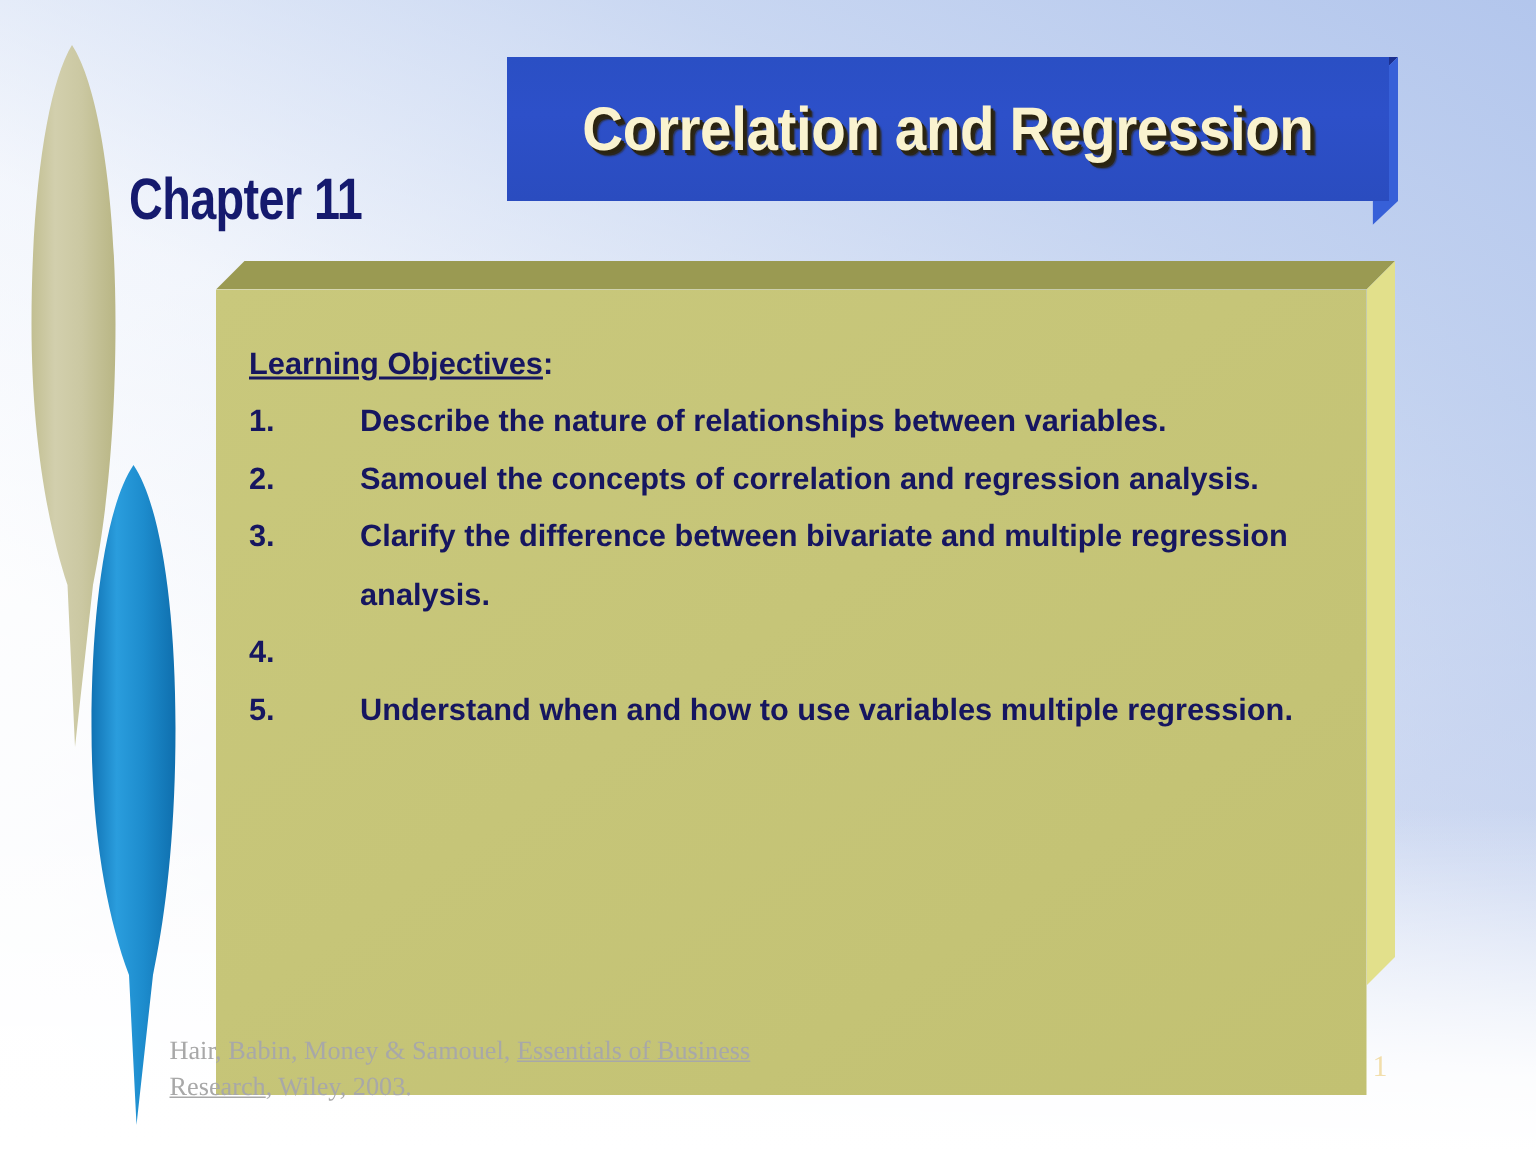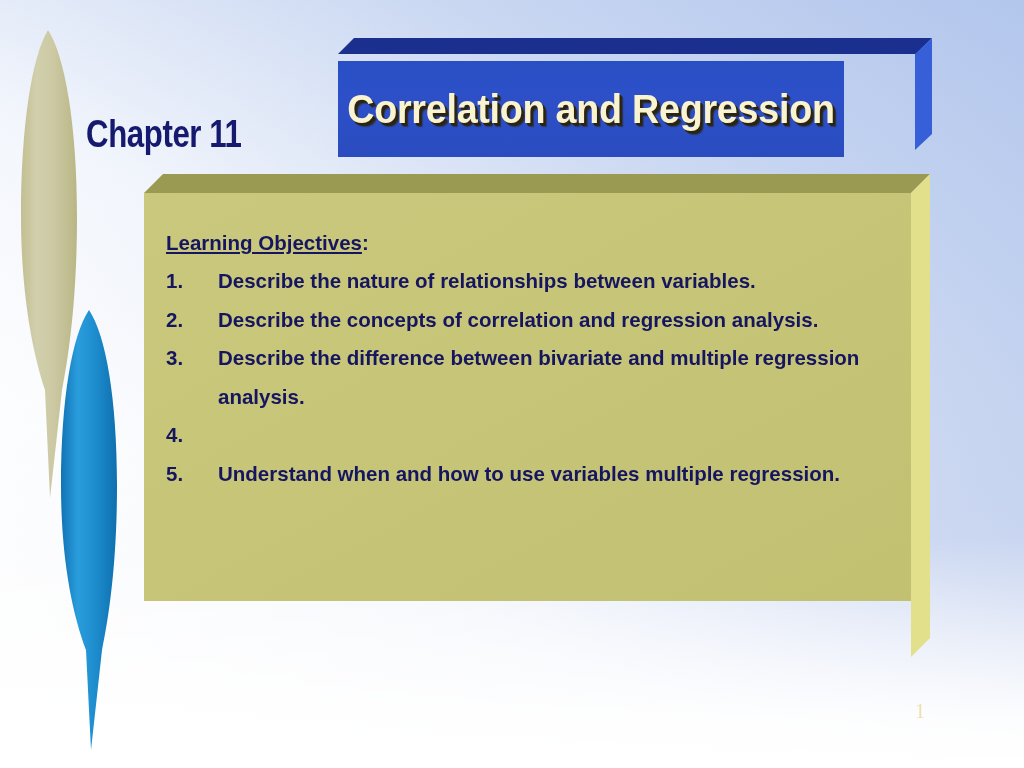--- a/index.html
+++ b/index.html
@@ -87,22 +87,22 @@
   }
   #title-right-bevel {
     position: absolute;
     right: 0; top: 0;
     width: 17px; height: 112px;
     background: #3760d8;
     clip-path: polygon(17px 0px, 17px 96px, 0px 112px, 0px 16px);
   }
   #title-face {
     position: absolute;
-    left: 0; top: 23px;
-    width: 506px; height: 96px;
+    left: 0; top: 0;
+    width: 588px; height: 96px;
     background: linear-gradient(to bottom, #2a4fc4 0%, #2d50c9 40%, #2a4cbf 100%);
     display: flex;
     align-items: center;
     justify-content: center;
   }
   #title-text {
     font-family: "Liberation Sans", sans-serif;
     font-weight: bold;
     font-size: 41px;
     line-height: 46px;
@@ -134,21 +134,21 @@
   #content-right-bevel {
     position: absolute;
     right: 0; top: 0;
     width: 19px; height: 483px;
     background: #e2e08b;
     clip-path: polygon(19px 0px, 19px 464px, 0px 483px, 0px 19px);
   }
   #content-face {
     position: absolute;
     left: 0; top: 19px;
-    width: 767px; height: 408px;
+    width: 767px; height: 537px;
     background: linear-gradient(to bottom right, #c9c87c 0%, #c6c578 45%, #c2c172 100%);
     box-shadow: inset 0 0 0 0 rgba(0,0,0,0);
   }
   #content-inner {
     position: absolute;
     left: 22px;
     top: 30px;
     right: 16px;
   }
 
@@ -176,20 +176,21 @@
     line-height: 38.5px;
     color: #161660;
   }
   .lo-num {
     flex: 0 0 auto;
     width: 52px;
   }
   .lo-text {
     flex: 1 1 auto;
     max-width: 645px;
+    margin-left: 22px;
   }
 
   
   #footer-citation {
     position: absolute;
     left: 113px;
     top: 688px;
     width: 400px;
     font-family: "Liberation Serif", serif;
     font-size: 17.5px;
@@ -256,35 +257,36 @@
 
         <div class="lo-heading"><span class="u">Learning Objectives</span><span>:</span></div>
 
         <ol id="objectives-list">
             <li>
               <span class="lo-num">1.</span>
               <span class="lo-text">Describe the nature of relationships between variables.</span>
             </li>
             <li>
               <span class="lo-num">2.</span>
-              <span class="lo-text">Describe the concepts of correlation and regression analysis.</span>
+              <span class="lo-text">Samouel the concepts of correlation and regression analysis.</span>
             </li>
             <li>
               <span class="lo-num">3.</span>
-              <span class="lo-text">Describe the difference between bivariate and multiple regression analysis.</span>
+              <span class="lo-text">Clarify the difference between bivariate and multiple regression analysis.</span>
             </li>
             <li>
               <span class="lo-num">4.</span>
             </li>
             <li>
               <span class="lo-num">5.</span>
               <span class="lo-text">Understand when and how to use variables multiple regression.</span>
             </li>
           </ol>
 
       </div>
     </div>
   </div>
 
+  <div id="footer-citation"><span>Hair, Babin, Money &amp; Samouel, </span><span class="u">Essentials of Business Research</span><span>, Wiley, 2003.</span></div>
 
   <div id="page-number">1</div>
 
 </div>
 
 </body></html>

